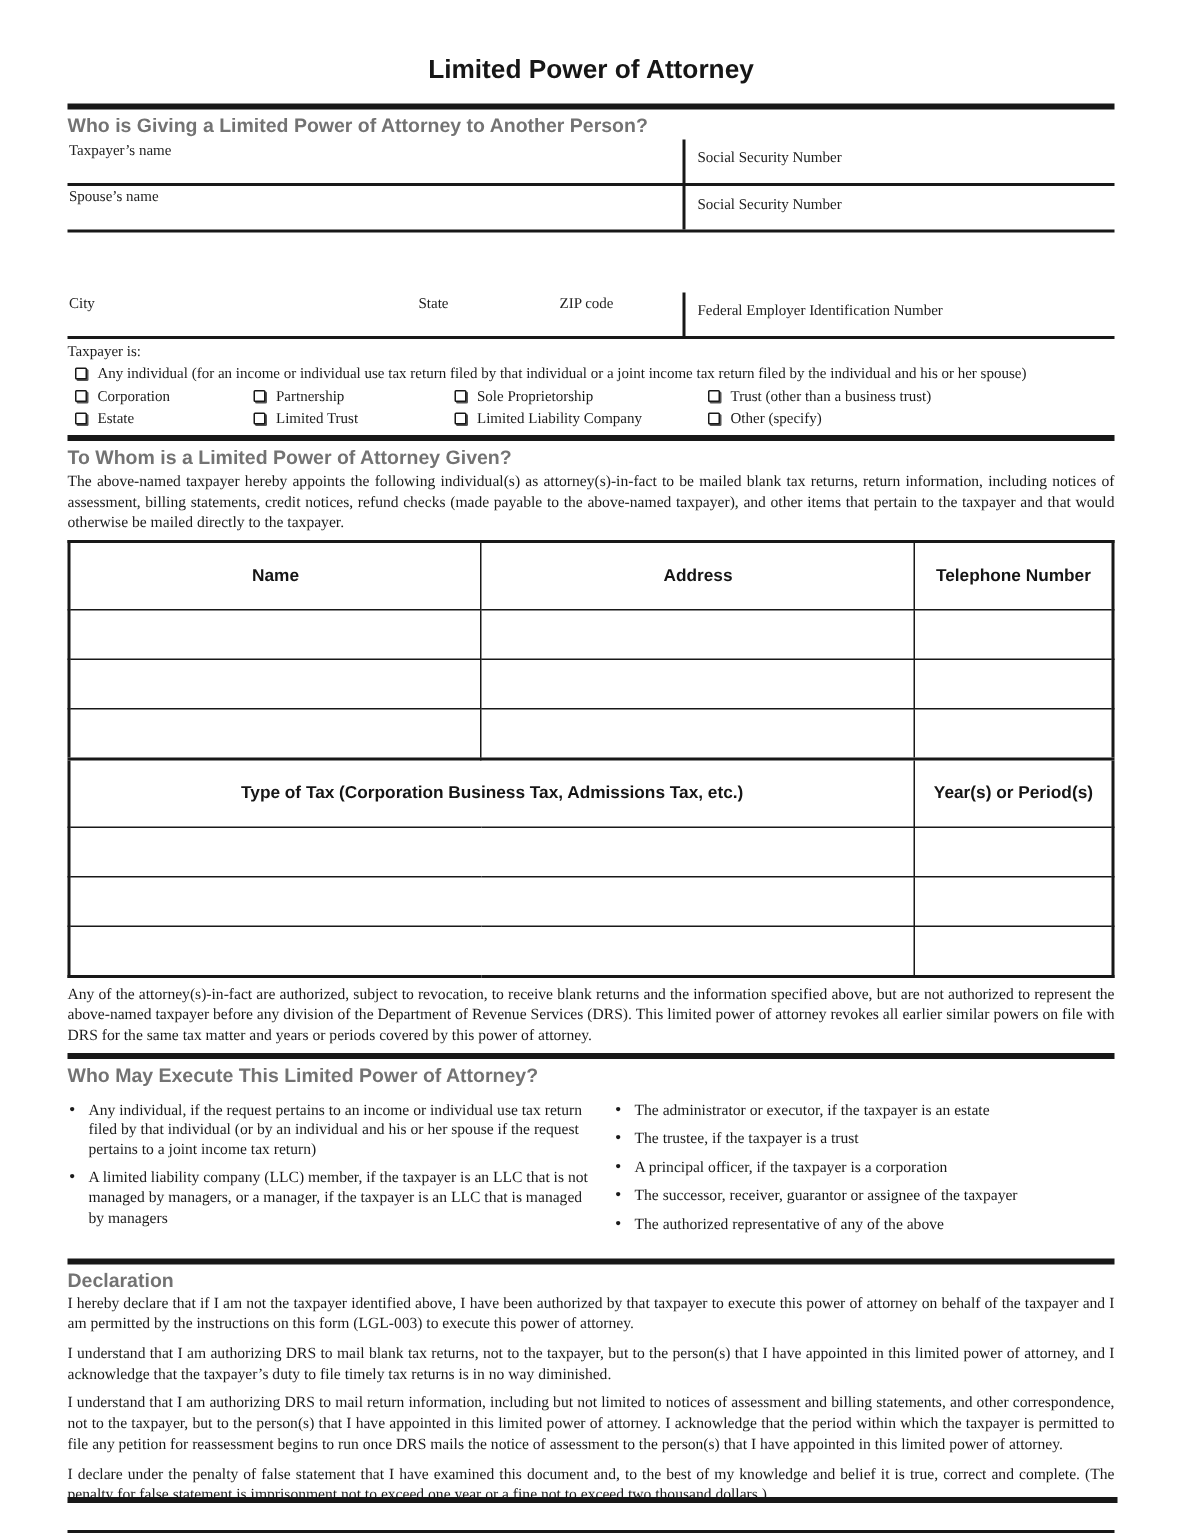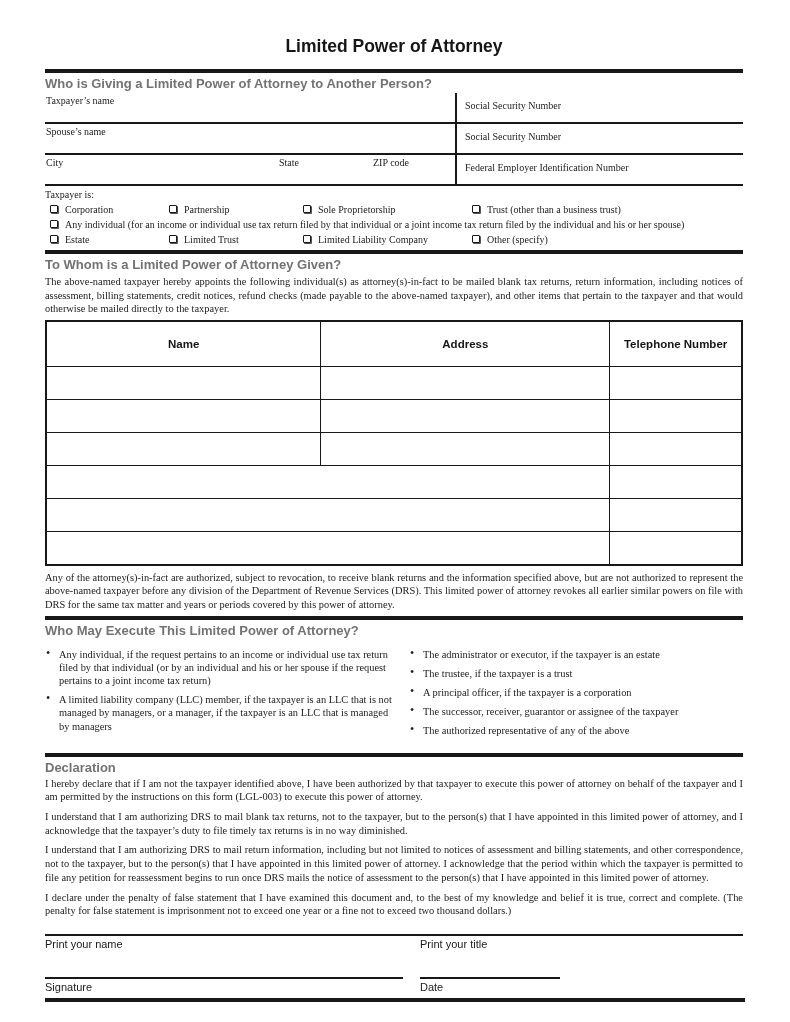--- a/index.html
+++ b/index.html
@@ -16,21 +16,21 @@
     text-align:center; margin:36px 0 12px 0; color:#161616;
   }
   .bar { height:4px; background:#181818; }
   .sec-head {
     font-family:"Liberation Sans", sans-serif; font-size:13px; font-weight:bold;
     margin:3px 0 2px 0; color:#737373;
   }
 
   
   .frow { display:flex; border-bottom:2px solid #181818; height:31px; }
-  .frow.last { border-bottom-width:2.5px; }
+  .frow.last { border-bottom-width:2.5px;margin-top:40px; }
   .fleft { width:410px; display:flex; padding:2px 0 0 1px; }
   .fright { flex:1; border-left:2px solid #181818; padding:2px 0 0 8px; }
   .flabel { font-size:10px; color:#222; }
   .sub-city { width:233px; } .sub-state { width:94px; } .sub-zip { flex:1; }
 
   
   .tax-is { font-size:10px; padding-top:3px; }
   .cbrow { display:flex; margin-top:4px; }
   .cbcol { display:flex; align-items:flex-start; }
   .c1 { width:124px; padding-left:5px; } .c2 { width:134px; } .c3 { width:169px; } .c4 { flex:1; }
@@ -119,41 +119,41 @@
         </div>
         <div class="fright">
           <span class="flabel">Federal Employer Identification Number</span>
         </div>
       </div>
     </div>
 
     <div class="tax-is">
       <div>Taxpayer is:</div>
       <div class="cbrow">
+        <span class="cbcol c-full">
+          <span class="cb"></span>
+          <span class="cblabel">Any individual (for an income or individual use tax return filed by that individual or a joint income tax return filed by the individual and his or her spouse)</span>
+        </span>
+      </div>
+      <div class="cbrow">
         <span class="cbcol c1">
           <span class="cb"></span>
           <span class="cblabel">Corporation</span>
         </span>
         <span class="cbcol c2">
           <span class="cb"></span>
           <span class="cblabel">Partnership</span>
         </span>
         <span class="cbcol c3">
           <span class="cb"></span>
           <span class="cblabel">Sole Proprietorship</span>
         </span>
         <span class="cbcol c4">
           <span class="cb"></span>
           <span class="cblabel">Trust (other than a business trust)</span>
-        </span>
-      </div>
-      <div class="cbrow">
-        <span class="cbcol c-full">
-          <span class="cb"></span>
-          <span class="cblabel">Any individual (for an income or individual use tax return filed by that individual or a joint income tax return filed by the individual and his or her spouse)</span>
         </span>
       </div>
       <div class="cbrow">
         <span class="cbcol c1">
           <span class="cb"></span>
           <span class="cblabel">Estate</span>
         </span>
         <span class="cbcol c2">
           <span class="cb"></span>
           <span class="cblabel">Limited Trust</span>
@@ -193,20 +193,24 @@
       <tr class="erow">
         <td></td>
         <td></td>
         <td></td>
       </tr>
       <tr class="erow">
         <td></td>
         <td></td>
         <td></td>
       </tr>
+      <tr class="hrow tax">
+        <th colspan="2">Type of Tax (Corporation Business Tax, Admissions Tax, etc.)</th>
+        <th>Year(s) or Period(s)</th>
+      </tr>
       <tr class="erow">
         <td colspan="2"></td>
         <td></td>
       </tr>
       <tr class="erow">
         <td colspan="2"></td>
         <td></td>
       </tr>
       <tr class="erow">
         <td colspan="2"></td>

